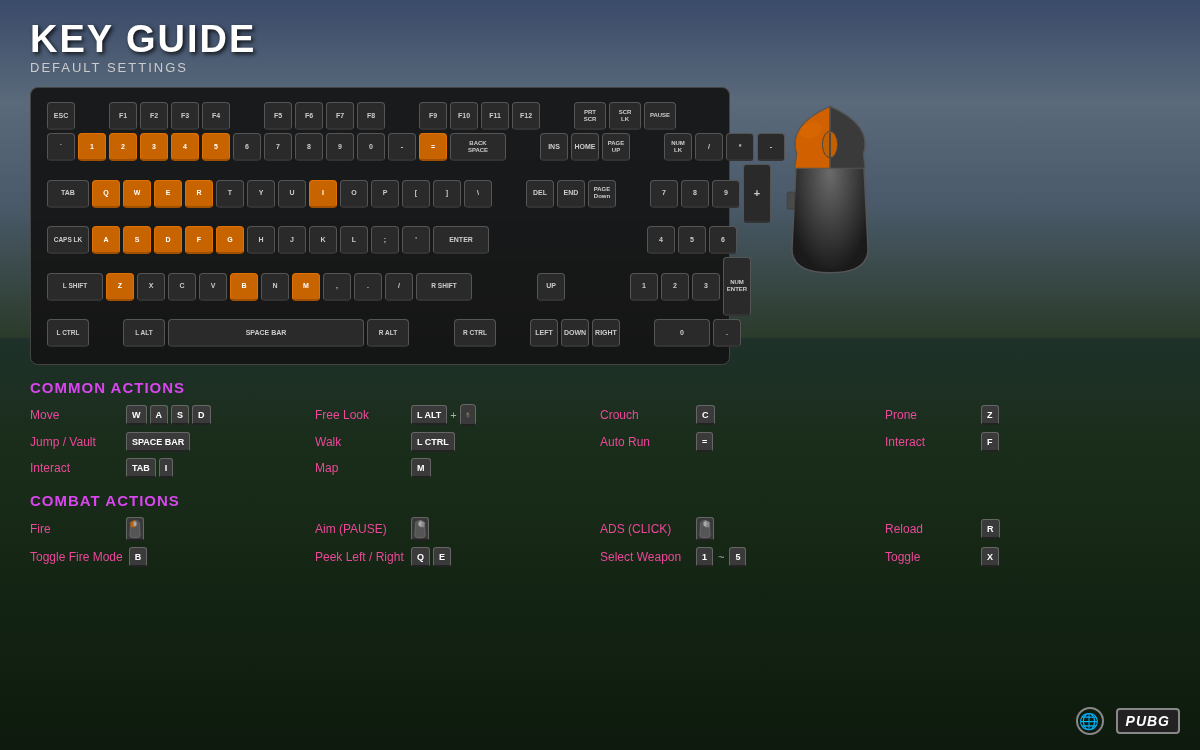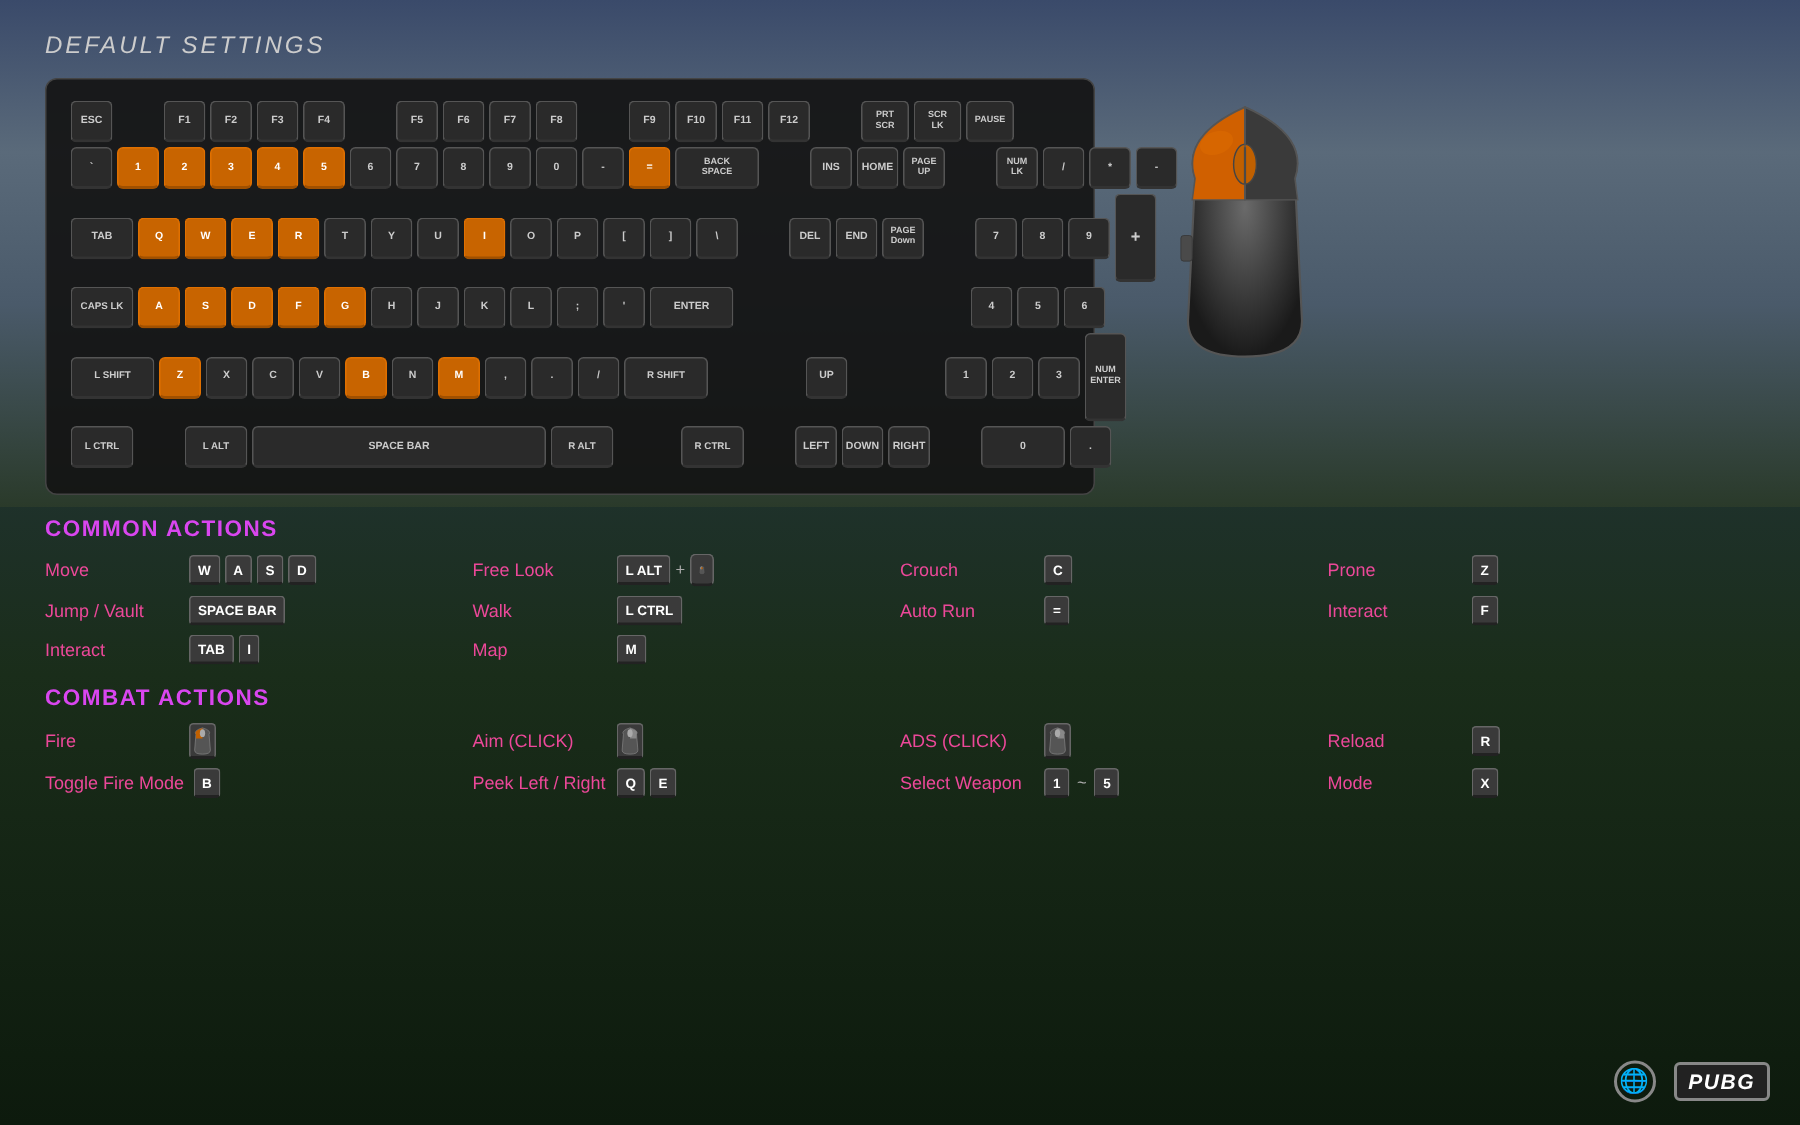--- a/index.html
+++ b/index.html
@@ -44,25 +44,24 @@
     .title-main {
       font-size: 38px;
       font-weight: 900;
       color: #ffffff;
       letter-spacing: 2px;
       line-height: 1;
       text-shadow: 2px 2px 4px rgba(0,0,0,0.8);
     }
 
     .title-sub {
-      font-size: 16px;
+      font-size: 13px;
       color: #cccccc;
       letter-spacing: 2px;
       margin-top: 2px;
-      font-style: italic;
     }
 
     
     .main-layout {
       display: flex;
       gap: 20px;
       align-items: flex-start;
     }
 
     
@@ -229,20 +228,21 @@
     }
   </style>
 </head>
 <body>
 
 <div class="bg"></div>
 
 <div class="content">
 
   <div class="title-section">
+    <div class="title-main">KEY GUIDE</div>
     <div class="title-sub">DEFAULT SETTINGS</div>
   </div>
 
   <div class="main-layout">
 
     <div class="keyboard-container">
 
       <div class="keyboard-row">
         <div class="key">ESC</div>
         <div class="key" style="background:transparent;border-color:transparent;width:6px;"></div>
@@ -516,21 +516,21 @@
             <svg viewBox="0 0 16 22" width="16" height="22">
               <path d="M3,6 Q1,3 8,1 Q15,3 13,6 L14,18 Q14,21 8,21 Q2,21 2,18 Z" fill="#555" stroke="#888" stroke-width="0.5"></path>
               <path d="M3,6 Q1,3 8,1 L8,9 L3,9 Z" fill="#c06000"></path>
               <ellipse cx="8" cy="5" rx="2" ry="3" fill="#aaa"></ellipse>
             </svg>
           </div>
         </div>
       </div>
 
       <div class="action-item">
-        <div class="action-label">Aim (CLICK)</div>
+        <div class="action-label">Aim (PAUSE)</div>
         <div class="action-keys">
           <div class="action-key" style="width:18px;height:24px;padding:1px;">
             <svg viewBox="0 0 16 22" width="16" height="22">
               <path d="M3,6 Q1,3 8,1 Q15,3 13,6 L14,18 Q14,21 8,21 Q2,21 2,18 Z" fill="#555" stroke="#888" stroke-width="0.5"></path>
               <path d="M8,9 L13,9 L13,6 Q15,3 8,1 Z" fill="#888"></path>
               <ellipse cx="8" cy="5" rx="2" ry="3" fill="#aaa"></ellipse>
             </svg>
           </div>
         </div>
       </div>
@@ -573,21 +573,21 @@
       <div class="action-item">
         <div class="action-label">Select Weapon</div>
         <div class="action-keys">
           <div class="action-key">1</div>
           <span class="tilde-sign">~</span>
           <div class="action-key">5</div>
         </div>
       </div>
 
       <div class="action-item">
-        <div class="action-label">Mode</div>
+        <div class="action-label">Toggle</div>
         <div class="action-keys">
           <div class="action-key">X</div>
         </div>
       </div>
     </div>
 
   </div>
 
   <div class="footer">
     <div class="globe-icon">🌐</div>

